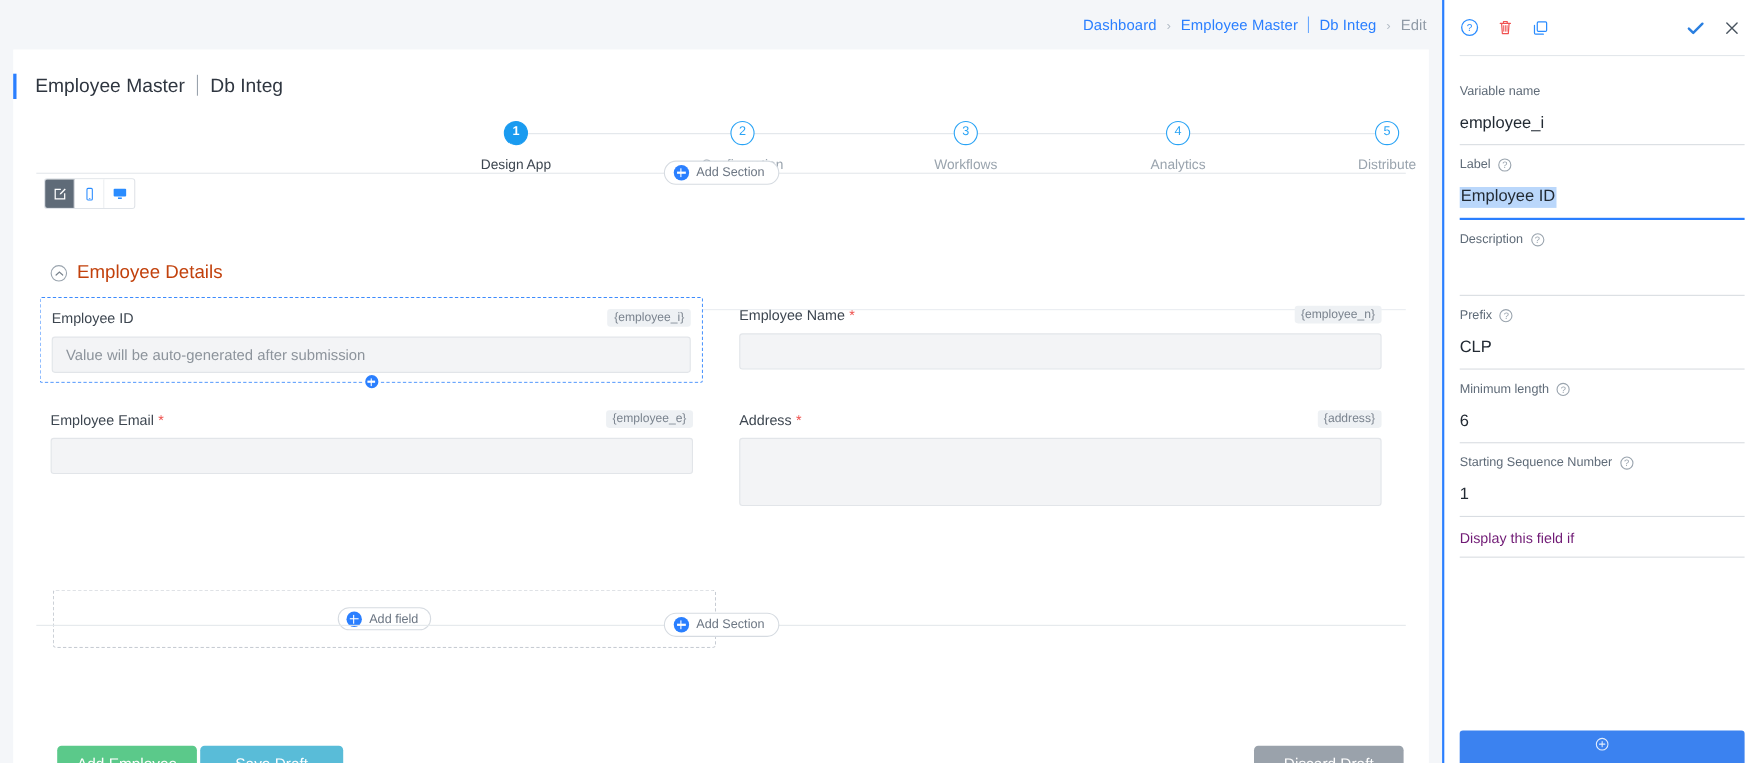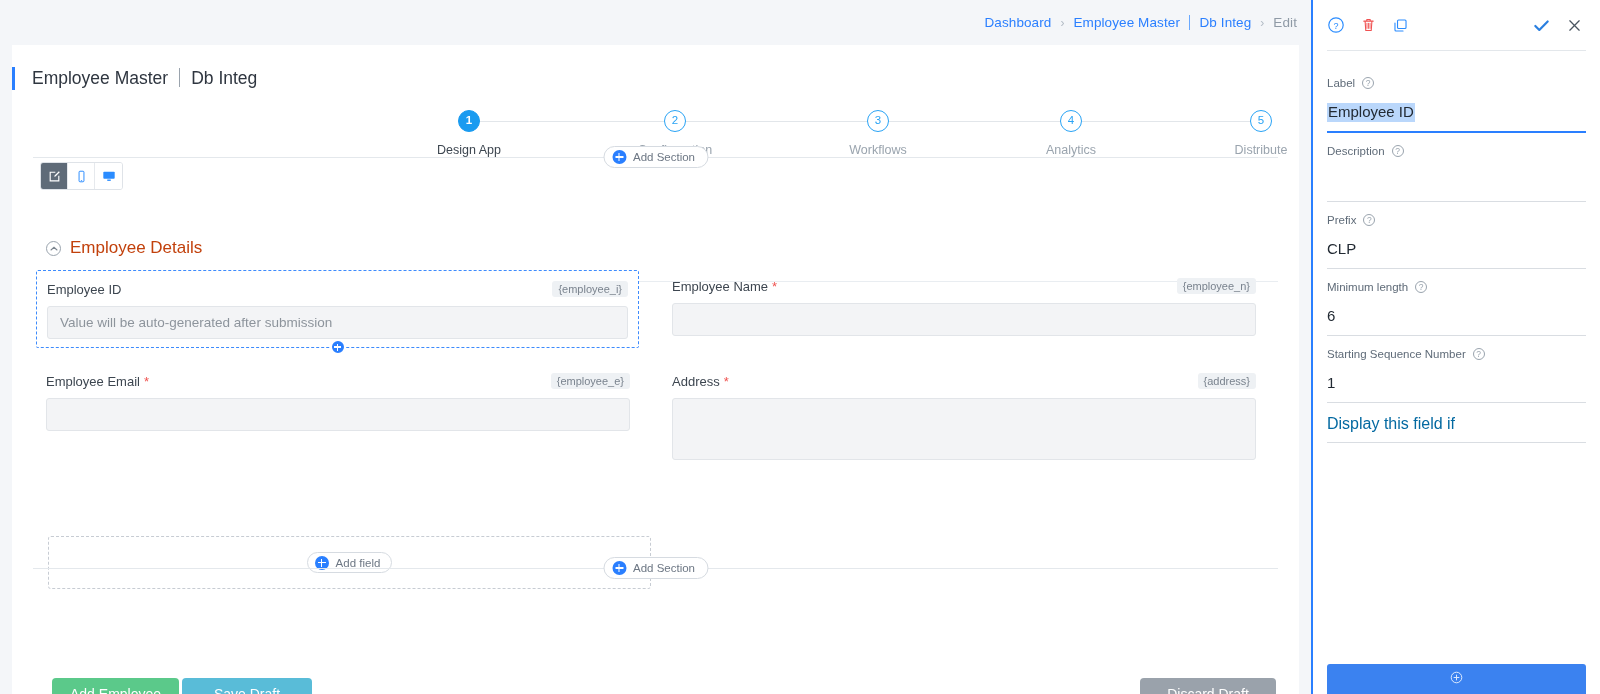--- a/index.html
+++ b/index.html
@@ -420,20 +420,26 @@
       <span class="rp-icon">
         <svg width="17" height="17" viewBox="0 0 20 20">
           <path d="M4.5 4.5l11 11M15.5 4.5l-11 11" fill="none" stroke="#4a5560" stroke-width="1.5" stroke-linecap="round"></path>
         </svg>
       </span>
     </div>
     <div class="rp-divider"></div>
 
     <div class="rp-body">
 
+      <div class="rp-group">
+        <div class="rp-label">
+          <span>Variable name</span>
+        </div>
+        <div class="rp-value">employee_i</div>
+      </div>
 
       <div class="rp-group active-group">
         <div class="rp-label">
           <span>Label</span>
           <span class="help-icon">?</span>
         </div>
         <div class="rp-value"><span class="rp-value selected" style="margin-top:0">Employee ID</span></div>
       </div>
 
       <div class="rp-group">
@@ -462,21 +468,21 @@
 
       <div class="rp-group">
         <div class="rp-label">
           <span>Starting Sequence Number</span>
           <span class="help-icon">?</span>
         </div>
         <div class="rp-value">1</div>
       </div>
 
       <div class="rp-group">
-        <div class="rp-label" style="color:#0369a1;font-size:16px;">Display this field if</div>
+        <div class="rp-label" style="color:#701a75;font-size:13px;">Display this field if</div>
       </div>
     </div>
 
     <div class="rp-bottom-btn">
       <span>
         <svg width="13" height="13" viewBox="0 0 16 16" style="opacity:.85">
           <circle cx="8" cy="8" r="6.5" fill="none" stroke="#ffffff" stroke-width="1.2"></circle>
           <path d="M8 5v6M5 8h6" stroke="#ffffff" stroke-width="1.2" stroke-linecap="round"></path>
         </svg>
       </span>

